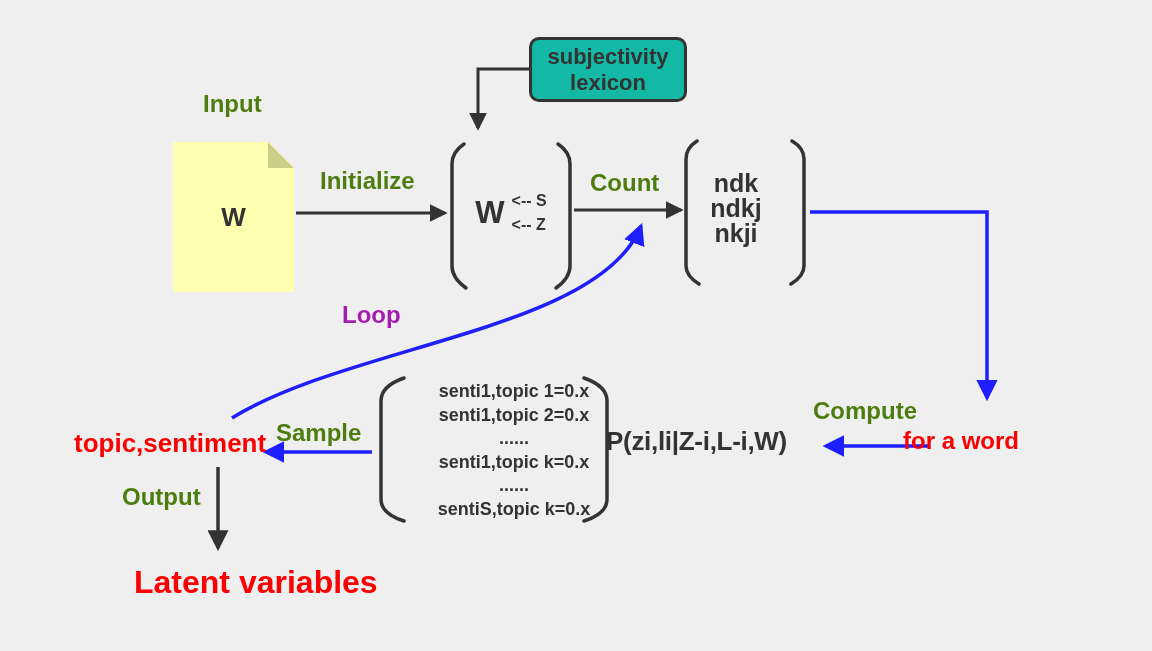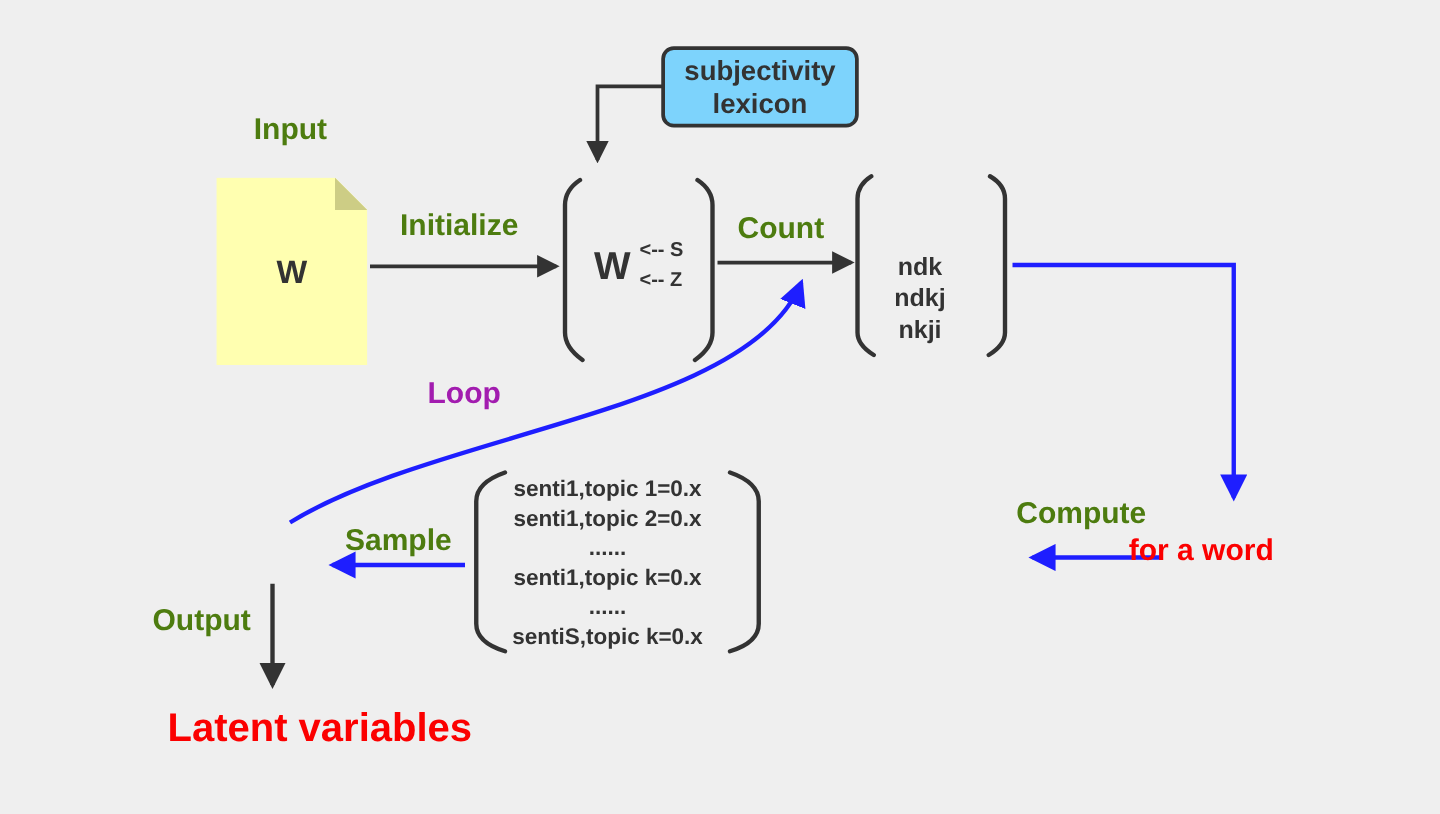--- a/index.html
+++ b/index.html
@@ -16,36 +16,36 @@
     clip-path:polygon(0 0, calc(100% - 26px) 0, 100% 26px, 100% 100%, 0 100%);
     display:flex;align-items:center;justify-content:center;
     font-weight:bold;font-size:26px;color:#333;
   }
   .note-fold{
     position:absolute;top:0;right:0;width:26px;height:26px;background:#cdcd85;
     clip-path:polygon(0 0, 100% 100%, 0 100%);
   }
   .lexicon-box{
     position:absolute;left:529px;top:37px;width:158px;height:65px;box-sizing:border-box;
-    background:#7dd3fc;border:3.5px solid #333;border-radius:10px;
+    background:#14b8a6;border:3.5px solid #333;border-radius:10px;
     display:flex;align-items:center;justify-content:center;text-align:center;
     font-weight:bold;font-size:22px;line-height:1.18;color:#333;padding:2px 12px;
   }
   .assign{
     position:absolute;left:452px;top:183px;width:118px;height:60px;
     display:flex;align-items:center;justify-content:center;gap:7px;color:#333;font-weight:bold;
   }
   .assign-w{font-size:31px;}
   .assign-col{display:flex;flex-direction:column;font-size:16px;line-height:1.5;}
   .counts{
     position:absolute;left:686px;top:171px;width:100px;
-    text-align:center;font-weight:bold;font-size:20px;line-height:25px;color:#333;margin-top:31px;
+    text-align:center;font-weight:bold;font-size:25px;line-height:25px;color:#333;
   }
   .sample-matrix{
-    position:absolute;left:373px;top:380px;width:226px;
+    position:absolute;left:401px;top:380px;width:226px;
     text-align:center;font-weight:bold;font-size:18px;line-height:23.5px;color:#333;
   }
   .prob-expr{
     position:absolute;left:606px;top:426px;font-weight:bold;font-size:26px;
     letter-spacing:-0.3px;color:#333;white-space:nowrap;
   }
 </style>
 </head>
 <body>
 
@@ -98,28 +98,30 @@
 
   <div class="label" style="left:590px;top:169px;">Count</div>
   <div class="counts">
     <div>ndk</div>
     <div>ndkj</div>
     <div>nkji</div>
   </div>
 
   <div class="label red" style="left:903px;top:427px;">for a word</div>
   <div class="label" style="left:813px;top:397px;">Compute</div>
+  <div class="prob-expr">P(zi,li|Z-i,L-i,W)</div>
 
   <div class="sample-matrix">
     <div>senti1,topic 1=0.x</div>
     <div>senti1,topic 2=0.x</div>
     <div>......</div>
     <div>senti1,topic k=0.x</div>
     <div>......</div>
     <div>sentiS,topic k=0.x</div>
   </div>
   <div class="label" style="left:276px;top:404px;margin-top:15px;">Sample</div>
 
   <div class="label blue" style="left:342px;top:301px;">Loop</div>
+  <div class="label red" style="left:74px;top:428px;font-size:26px;">topic,sentiment</div>
   <div class="label" style="left:122px;top:483px;">Output</div>
   <div class="label red" style="left:134px;top:564px;font-size:32px;">Latent variables</div>
 
 </div>
 
 </body></html>

